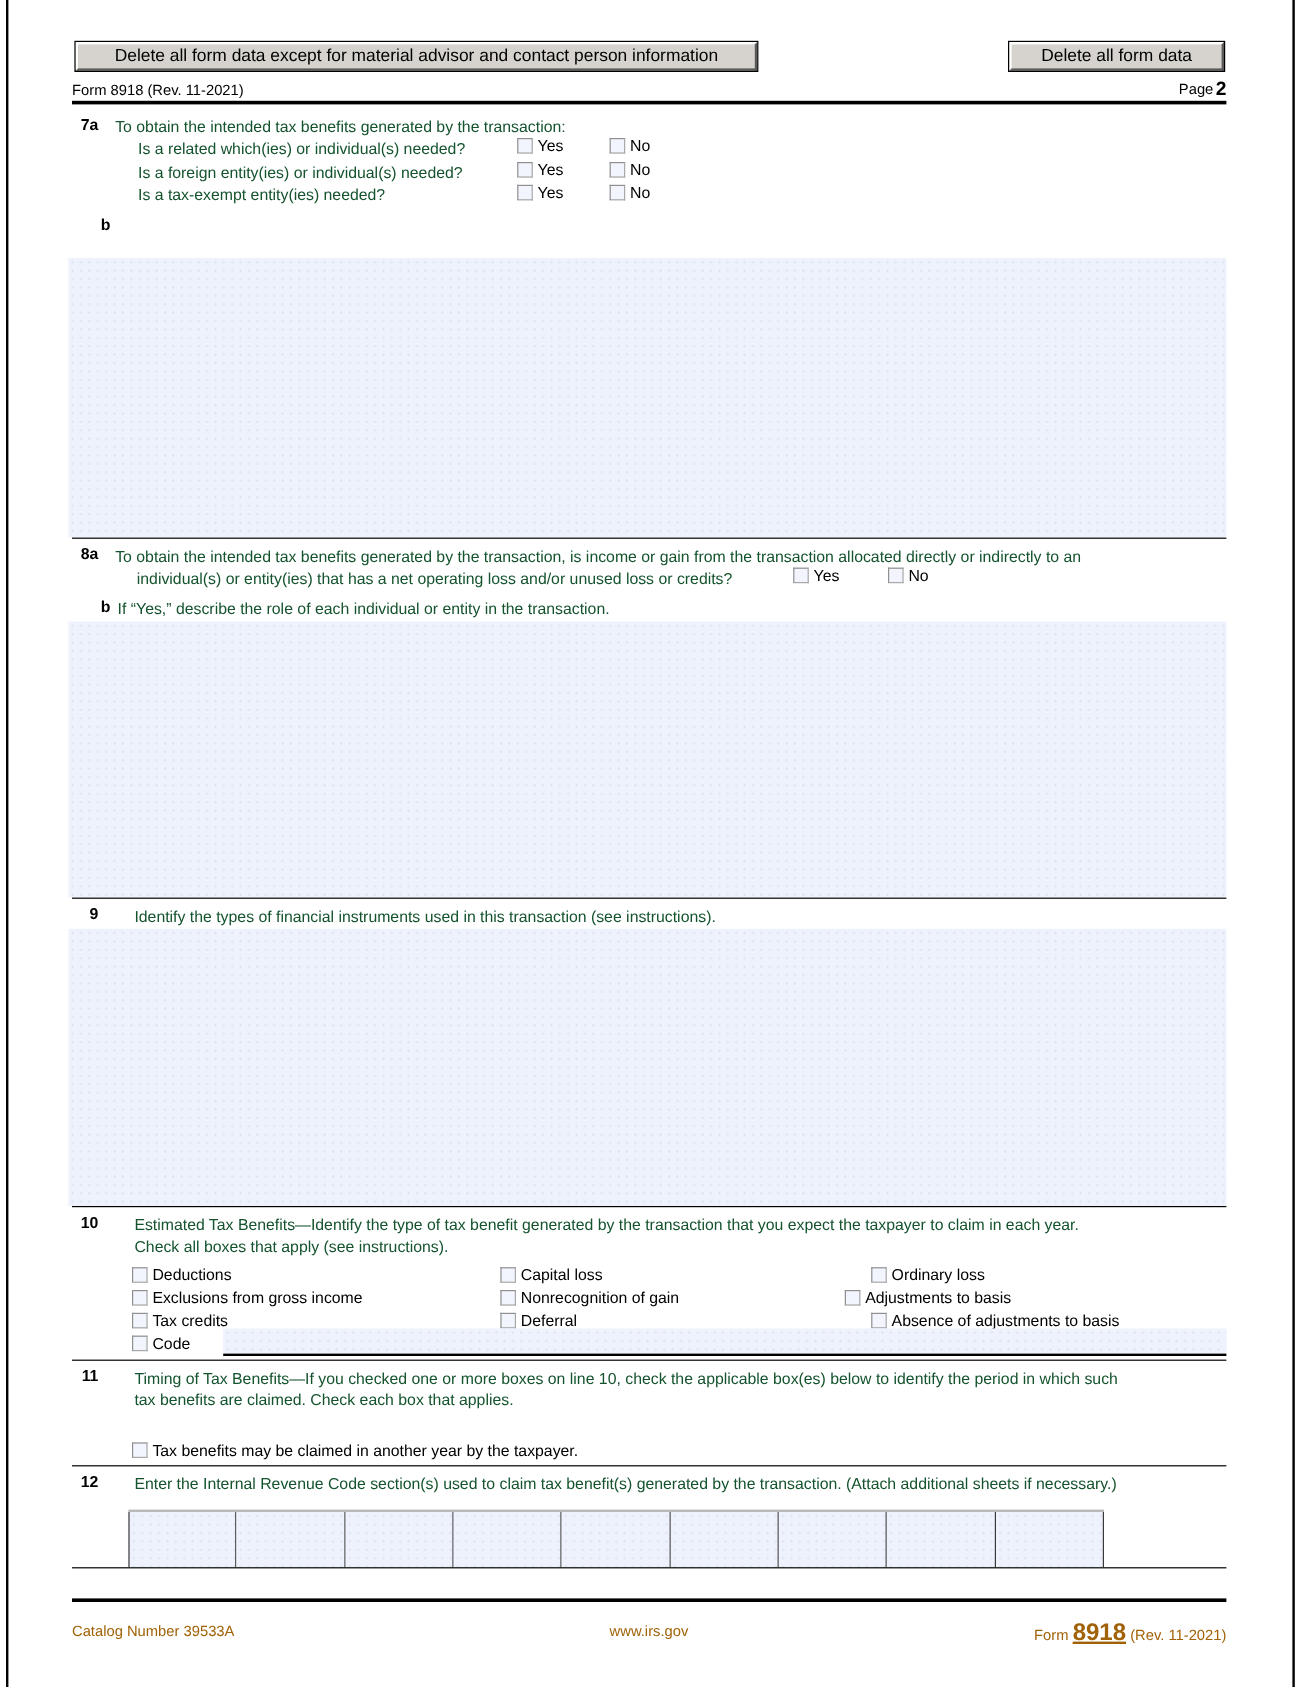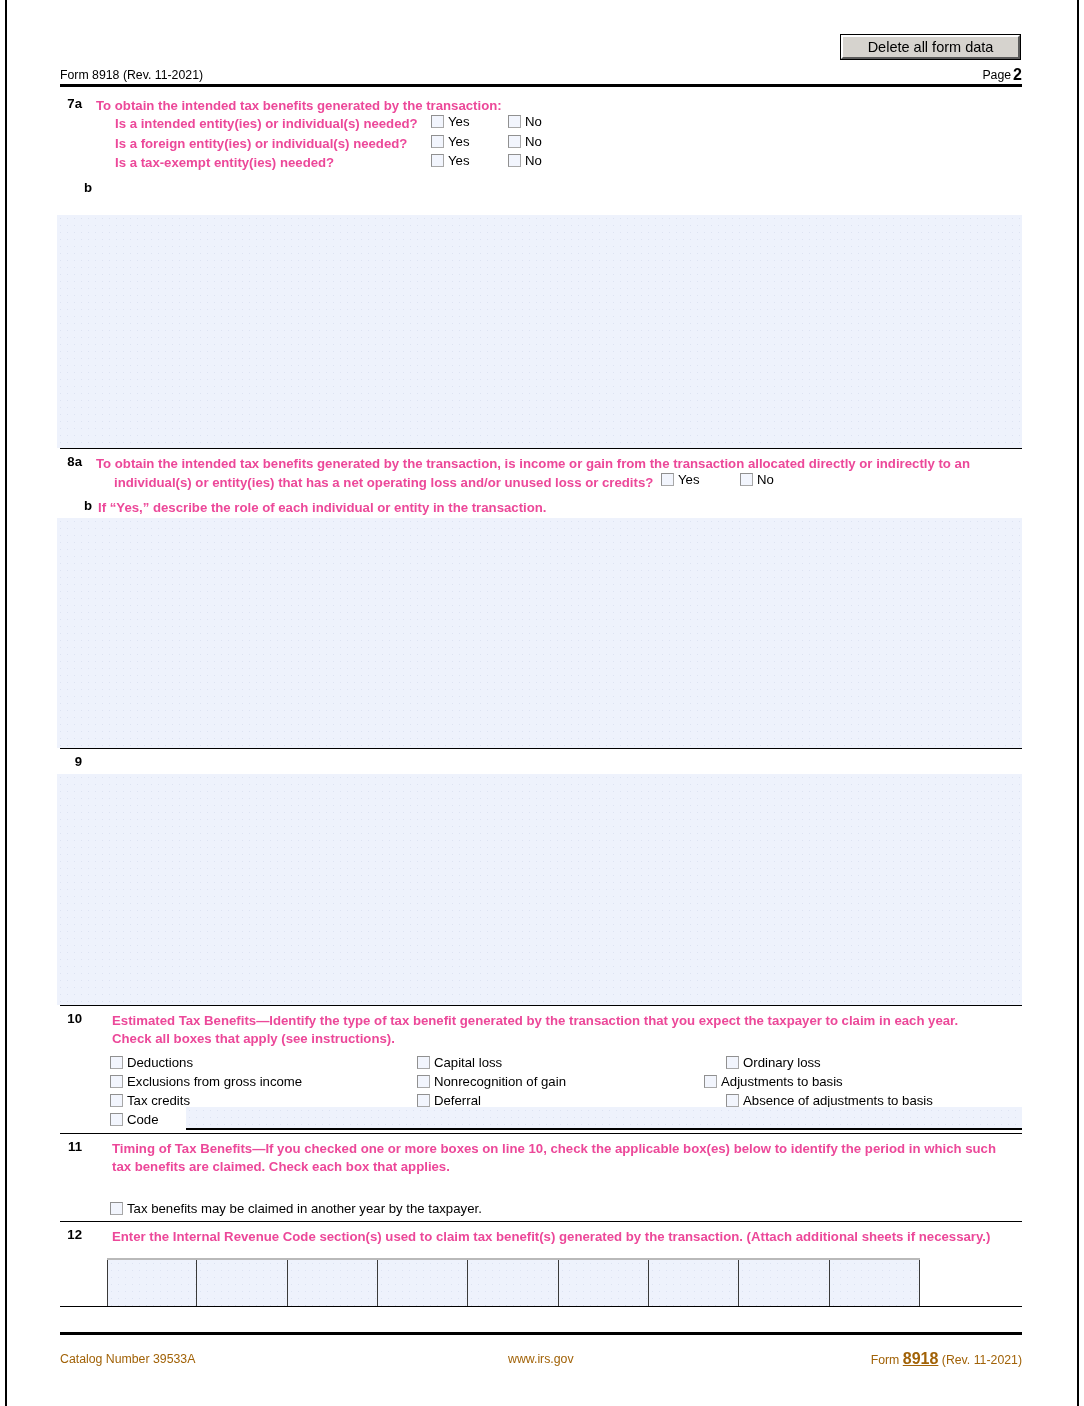--- a/index.html
+++ b/index.html
@@ -67,21 +67,21 @@
     left: 60px; width: 962px;
     height: 2.5px; background: #000;
   }
   .rule-thin {
     position: absolute;
     left: 60px; width: 962px;
     height: 1px; background: #000;
   }
 
   
-  .txt { position: absolute; font-size: 13.2px; line-height: 19.5px; color:#ec4899;font-weight:bold; }
+  .txt { position: absolute; font-size: 13.2px; line-height: 19.5px; color:#14532d; }
   .linenum {
     position: absolute;
     font-size: 13.2px; font-weight: bold; color: #000;
     text-align: right;
   }
 
   
   .cb {
     display: inline-block;
     width: 13px; height: 13px;
@@ -121,43 +121,44 @@
     background-image: radial-gradient(#dde3f2 0.8px, transparent 0.9px);
     background-size: 7px 7px;
     border-right: 1px solid #3a3a3a;
     height: 100%;
     cursor: text;
   }
   .grid12 .cell:first-child { border-left: 1px solid #3a3a3a; }
 
   
   .ftr { position: absolute; font-size: 12.3px; color: #a16207; }
-  #ftr-right .f-num { font-size: 16px; font-weight: bold; text-decoration: underline; }
+  #ftr-right .f-num { font-size: 20px; font-weight: bold; text-decoration: underline; }
   #ftr-right .f-word { font-weight: normal; }
 </style>
 </head>
 <body>
 
 <div class="page">
 
   <div class="page-border-left"></div>
   <div class="page-border-right"></div>
 
+  <div class="btn" id="btn-delete-except">Delete all form data except for material advisor and contact person information</div>
   <div class="btn" id="btn-delete-all">Delete all form data</div>
 
   <div class="hdr" id="hdr-form-rev">Form 8918 (Rev. 11-2021)</div>
   <div class="hdr" id="hdr-page">
     <span>Page</span><span class="pg-num">2</span>
   </div>
   <div class="rule-thick" style="top:84px"></div>
 
   <div class="linenum" style="left:58px; top:96px; width:24px">7a</div>
   <div class="txt" style="left:96px; top:96px; width:560px">To obtain the intended tax benefits generated by the transaction:</div>
 
-  <div class="txt" style="left:115px; top:114px; width:330px">Is a intended entity(ies) or individual(s) needed?</div>
+  <div class="txt" style="left:115px; top:114px; width:330px">Is a related which(ies) or individual(s) needed?</div>
   <div class="cb-row" style="left:431px; top:114px">
     <span class="cb"></span><span>Yes</span>
   </div>
   <div class="cb-row" style="left:508px; top:114px">
     <span class="cb"></span><span>No</span>
   </div>
 
   <div class="txt" style="left:115px; top:134px; width:330px">Is a foreign entity(ies) or individual(s) needed?</div>
   <div class="cb-row" style="left:431px; top:134px">
     <span class="cb"></span><span>Yes</span>
@@ -189,20 +190,21 @@
     <span class="cb"></span><span>No</span>
   </div>
 
   <div class="linenum" style="left:58px; top:498px; width:34px">b</div>
   <div class="txt" style="left:98px; top:498px; width:700px">If “Yes,” describe the role of each individual or entity in the transaction.</div>
 
   <div class="field" style="left:57px; top:518px; width:965px; height:230px"></div>
   <div class="rule-thin" style="top:748px"></div>
 
   <div class="linenum" style="left:58px; top:754px; width:24px">9</div>
+  <div class="txt" style="left:112px; top:754px; width:760px">Identify the types of financial instruments used in this transaction (see instructions).</div>
 
   <div class="field" style="left:57px; top:774px; width:965px; height:231px"></div>
   <div class="rule-thin" style="top:1005px"></div>
 
   <div class="linenum" style="left:58px; top:1011px; width:24px">10</div>
   <div class="txt" style="left:112px; top:1029px; width:912px">Check all boxes that apply (see instructions).</div>
   <div class="txt" style="left:112px; top:1011px; width:912px">Estimated Tax Benefits—Identify the type of tax benefit generated by the transaction that you expect the taxpayer to claim in each year.</div>
 
   <div class="cb-row" style="left:110px; top:1055px">
     <span class="cb"></span><span>Deductions</span>

